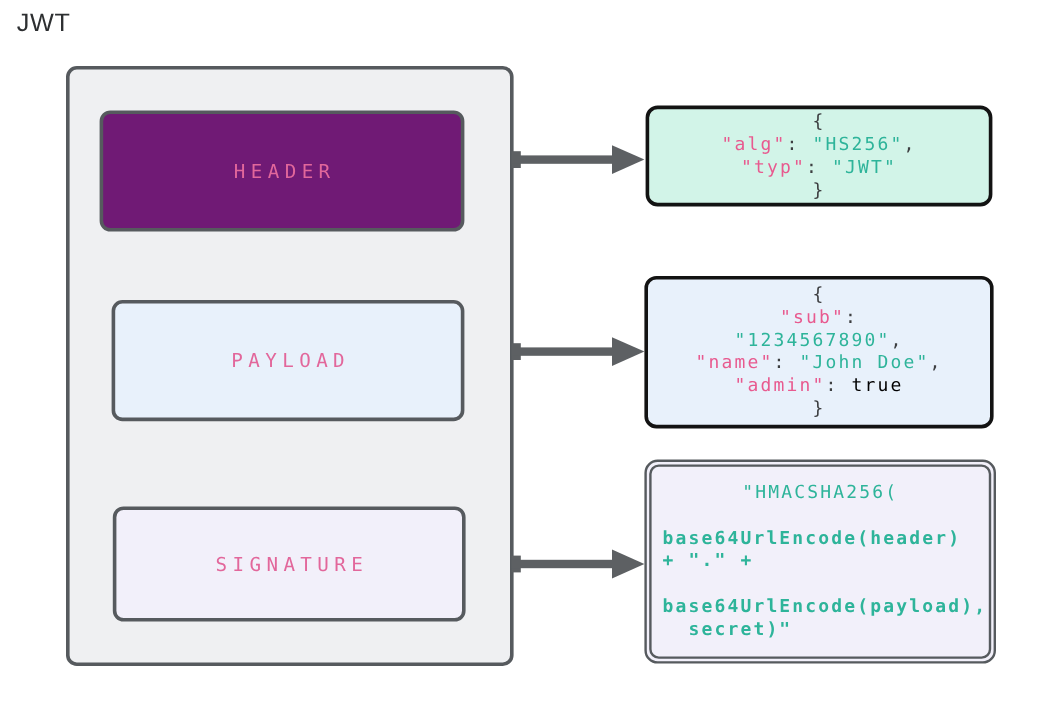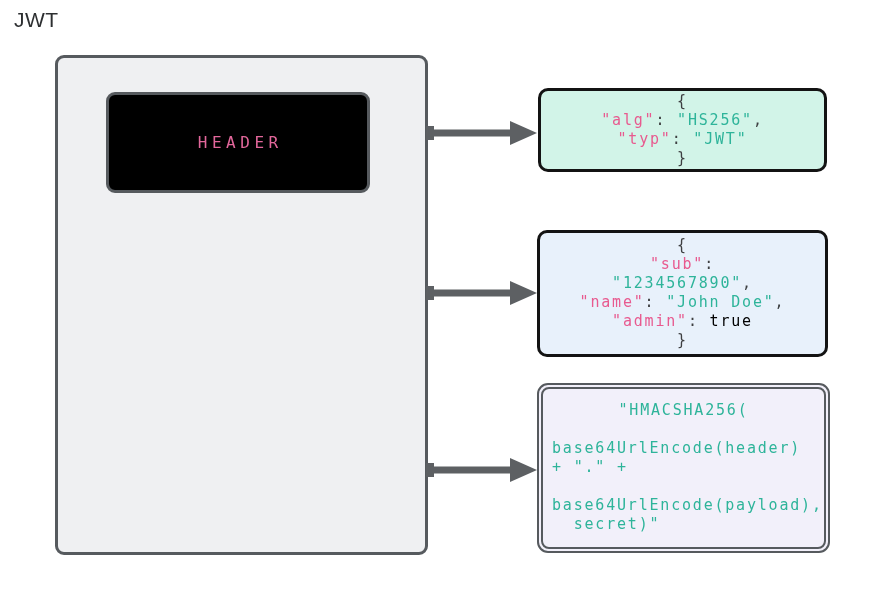--- a/index.html
+++ b/index.html
@@ -43,21 +43,21 @@
     align-items: center;
     justify-content: center;
   }
   .label-box .label-text {
     font-family: "DejaVu Sans Mono", "Liberation Mono", monospace;
     font-size: 16px;
     letter-spacing: 4.5px;
     text-indent: 4.5px;
     color: #e2679b;
   }
-  .label-header    { left: 106px; top: 92px;  width: 264px; height: 101px; background: #000000; }
+  .label-header    { left: 83px; top: 92px;  width: 304px; height: 101px; background: #701a75; }
   .label-payload   { left: 93px; top: 250px; width: 294px; height: 101px; background: #e8f1fb; }
   .label-signature { left: 94px; top: 422px; width: 294px; height: 96px;  background: #f2f0fa; }
 
   .arrow {
     position: absolute;
     width: 112px;
     height: 30px;
   }
   .arrow-header    { left: 426px; top: 118px; }
   .arrow-payload   { left: 426px; top: 278px; }
@@ -99,41 +99,47 @@
     box-sizing: border-box;
     width: 100%;
     height: 100%;
     background: #f2f0fa;
     border: 2.5px solid #565a5e;
     border-radius: 8px;
     padding-top: 12px;
   }
   .code-line { min-height: 19px; }
   .al-center { text-align: center; }
-  .al-left   { text-align: left; padding-left: 9px; }
+  .al-left   { text-align: left; padding-left: 9px; font-weight: bold; }
 
   .tk-k { color: #e85a8f; } 
   .tk-s { color: #2eb49a; } 
   .tk-b { color: #000000; } 
   .tk-p { color: #3d3f41; } 
 </style>
 </head>
 <body>
 
 <div class="page">
 
   <div class="diagram-title">JWT</div>
 
   <div class="jwt-container"></div>
 
   <div class="label-box label-header">
     <span class="label-text">HEADER</span>
   </div>
 
+  <div class="label-box label-payload">
+    <span class="label-text">PAYLOAD</span>
+  </div>
 
+  <div class="label-box label-signature">
+    <span class="label-text">SIGNATURE</span>
+  </div>
 
   <svg class="arrow arrow-header" viewBox="0 0 112 30">
     <rect x="0" y="8" width="8" height="14" fill="#5d6063"></rect>
     <rect x="0" y="11.5" width="85" height="7" fill="#5d6063"></rect>
     <polygon points="84,3 111,15 84,27" fill="#5d6063"></polygon>
   </svg>
 
   <svg class="arrow arrow-payload" viewBox="0 0 112 30">
     <rect x="0" y="8" width="8" height="14" fill="#5d6063"></rect>
     <rect x="0" y="11.5" width="85" height="7" fill="#5d6063"></rect>

